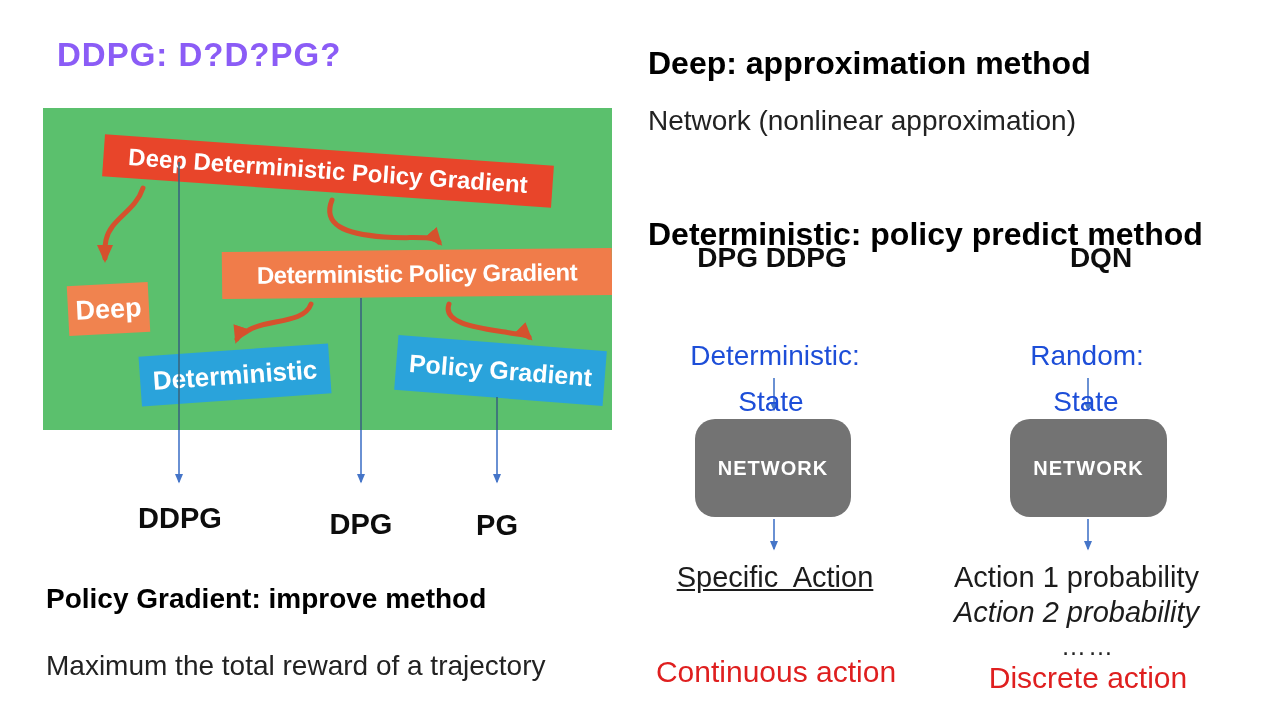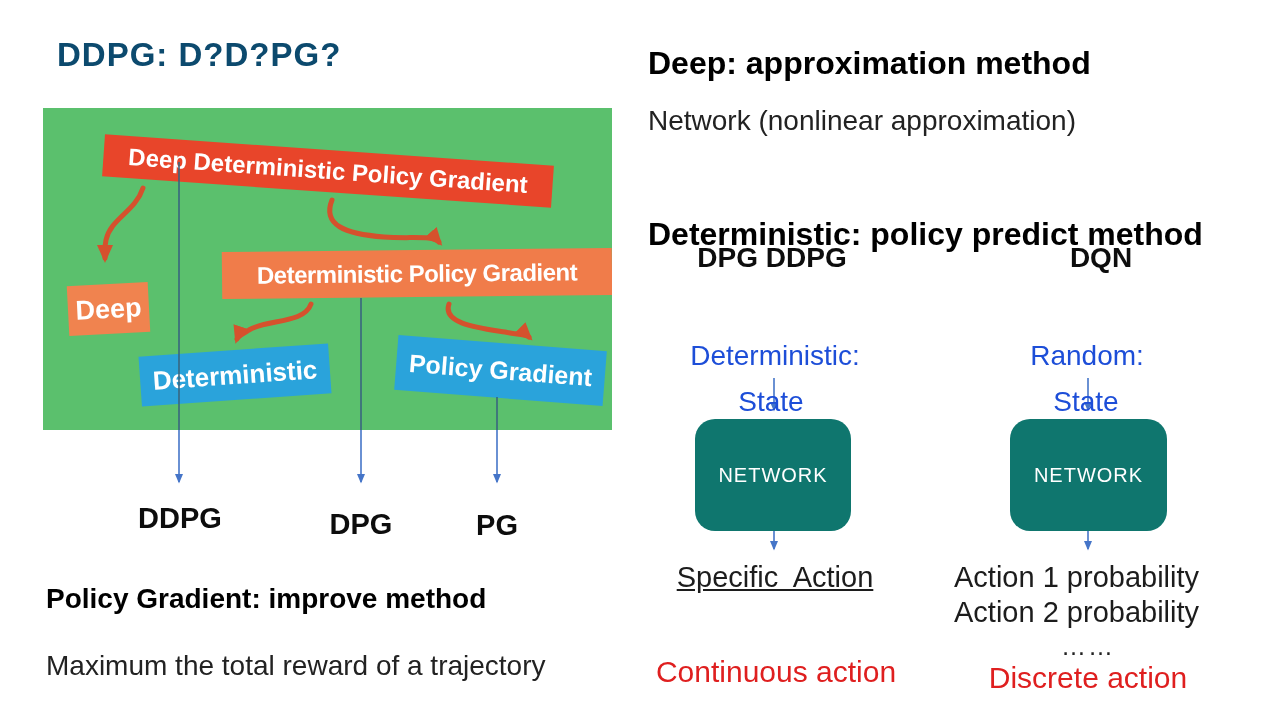--- a/index.html
+++ b/index.html
@@ -3,21 +3,21 @@
 <meta charset="utf-8">
 <style>
   html,body{margin:0;padding:0;background:#ffffff;}
   #slide{position:relative;width:1280px;height:720px;background:#ffffff;overflow:hidden;
          font-family:"Liberation Sans","DejaVu Sans",sans-serif;color:#111;}
   .abs{position:absolute;}
   .nw{white-space:nowrap;}
   .cx{transform:translateX(-50%);white-space:nowrap;}
 
   
-  .slide-title{left:57px;top:36px;font-size:33px;font-weight:bold;letter-spacing:1px;color:#0c4a6e;}
+  .slide-title{left:57px;top:36px;font-size:33px;font-weight:bold;letter-spacing:1px;color:#8b5cf6;}
 
   
   #figure{left:43px;top:108px;width:569px;height:322px;background:#5bc06d;overflow:hidden;}
   .banner{position:absolute;display:flex;align-items:center;justify-content:center;
           color:#fff;font-weight:bold;white-space:nowrap;}
   .banner-ddpg{left:60px;top:42px;width:450px;height:42px;background:#e8452a;
                transform:rotate(4deg);font-size:24px;}
   .box-deep{left:25px;top:176px;width:81px;height:50px;background:#f0834f;
             transform:rotate(-3deg);font-size:27px;}
   .banner-dpg{left:179px;top:142px;width:390px;height:47px;background:#f07c4a;
@@ -33,22 +33,22 @@
   
   .pg-heading{left:46px;top:583px;font-size:28px;font-weight:bold;color:#000;}
   .pg-body{left:46px;top:650px;font-size:28px;color:#222;}
 
   
   .deep-heading{left:648px;top:45px;font-size:32px;font-weight:bold;color:#000;}
   .deep-body{left:648px;top:105px;font-size:28px;color:#222;}
   .det-heading{left:648px;top:188px;font-size:32px;font-weight:bold;color:#000;margin-top:28px;}
   .colhead{font-size:28px;font-weight:bold;color:#0d0d0d;}
   .coltext{font-size:28px;color:#1d4ed8;margin-top:48px;}
-  .network-box{position:absolute;width:156px;height:112px;background:#0f766e;border-radius:20px;
-               display:flex;align-items:center;justify-content:center;}
+  .network-box{position:absolute;width:156px;height:98px;background:#737373;border-radius:20px;
+               display:flex;align-items:center;justify-content:center;font-weight:bold;}
   .network-box span{color:#ffffff;font-size:20px;letter-spacing:1px;}
   .outtext{font-size:29px;color:#1c1c1c;}
   .ellip{font-size:25px;color:#222;letter-spacing:2px;}
   .redtext{font-size:30px;color:#df1f1f;}
 
   svg{position:absolute;left:0;top:0;pointer-events:none;}
 </style>
 </head>
 <body>
 
@@ -136,19 +136,19 @@
 
   <div class="network-box" style="left:695px;top:419px;">
     <span>NETWORK</span>
   </div>
   <div class="network-box" style="left:1010px;top:419px;width:157px;">
     <span>NETWORK</span>
   </div>
 
   <div class="abs outtext cx" style="left:775px;top:561px;word-spacing:8px;text-decoration:underline;">Specific Action</div>
   <div class="abs outtext nw" style="left:954px;top:561px;">Action 1 probability</div>
-  <div class="abs outtext nw" style="left:954px;top:596px;">Action 2 probability</div>
+  <div class="abs outtext nw" style="left:954px;top:596px;font-style:italic;">Action 2 probability</div>
   <div class="abs ellip cx" style="left:1088px;top:632px;">……</div>
 
   <div class="abs redtext cx" style="left:776px;top:655px;">Continuous action</div>
   <div class="abs redtext cx" style="left:1088px;top:661px;">Discrete action</div>
 
 </div>
 
 </body></html>

